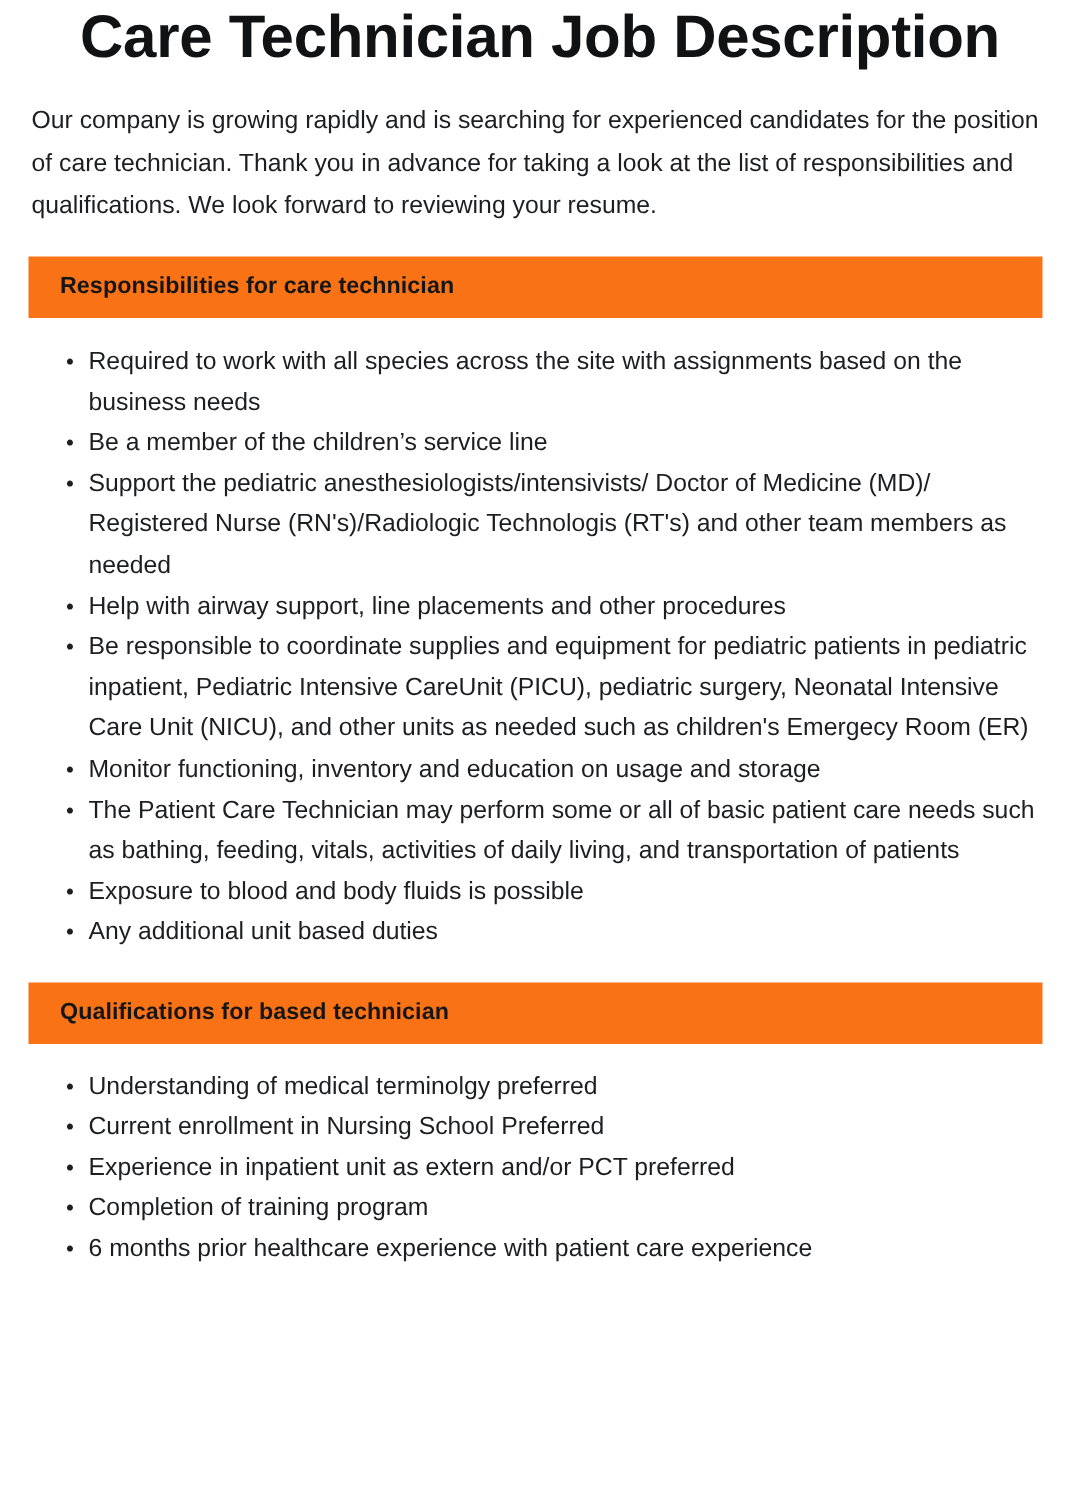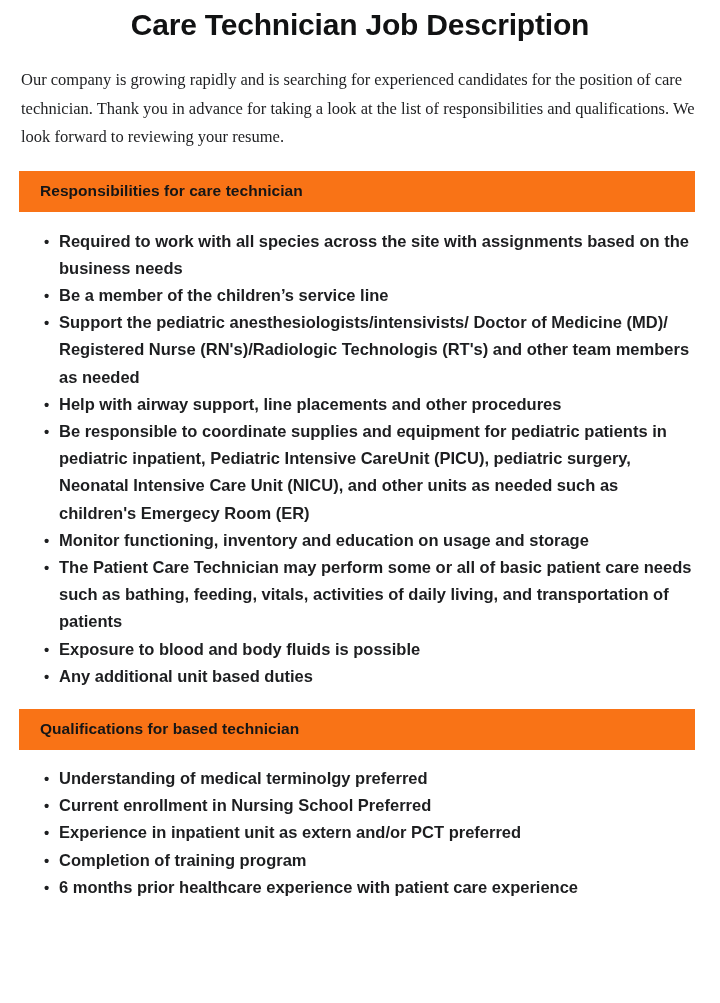--- a/index.html
+++ b/index.html
@@ -14,36 +14,35 @@
     color: #18191a;
     overflow: hidden;
   }
   .page {
     position: relative;
     width: 720px;
     box-sizing: border-box;
     padding: 0;
   }
   .doc-title {
-    font-size: 30px;
+    font-size: 40px;
     font-weight: bold;
     text-align: center;
     letter-spacing: -0.2px;
     margin: 0;
     padding: 5px 20px 0 20px;
     line-height: 40px;
     color: #111213;
   }
   .intro {
     margin: 0;
     padding: 21px 25px 0 21px;
     font-size: 16.5px;
     line-height: 28.5px;
     color: #1d1e20;
-    font-family: Liberation Serif, serif;
   }
   .section {
     margin: 0;
     padding: 0;
   }
   .section-header {
     margin: 19px 25px 0 19px;
     background: #f97316;
     height: 41px;
     display: flex;
@@ -54,21 +53,20 @@
   .section-header .section-title {
     font-size: 15.5px;
     font-weight: bold;
     color: #151617;
     letter-spacing: 0.05px;
   }
   ul.bullets {
     margin: 0;
     padding: 0;
     list-style: none;
-    font-weight: bold;
   }
   ul.bullets.responsibilities {
     padding-top: 16px;
   }
   ul.bullets.qualifications {
     padding-top: 15px;
   }
   ul.bullets li {
     position: relative;
     font-size: 16.5px;

